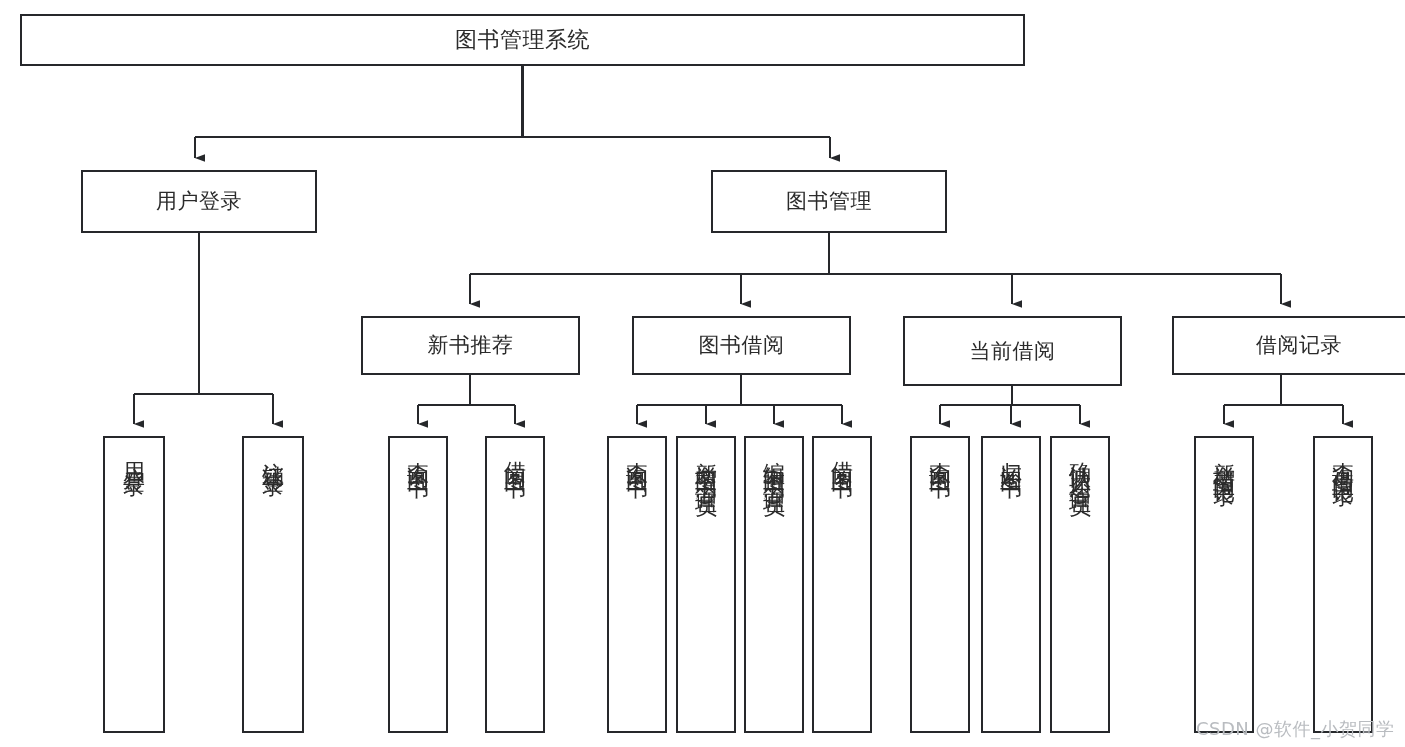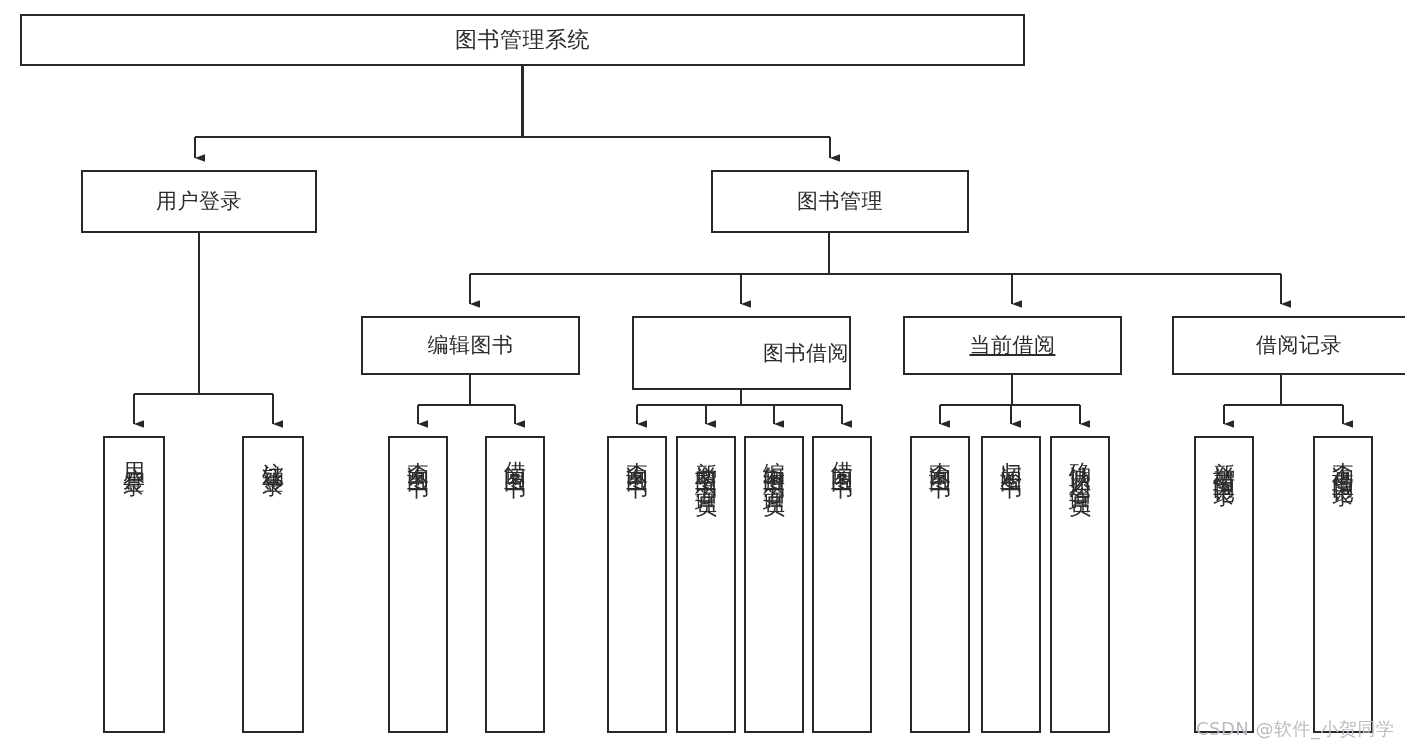--- a/index.html
+++ b/index.html
@@ -130,31 +130,31 @@
     </g>
   </svg>
 
   <div class="node horizontal" id="node-root" style="left:20px;top:14px;width:1005px;height:52px;">
     <span class="label">图书管理系统</span>
   </div>
 
   <div class="node horizontal" style="left:81px;top:170px;width:236px;height:63px;">
     <span class="label">用户登录</span>
   </div>
-  <div class="node horizontal" style="left:711px;top:170px;width:258px;height:63px;">
+  <div class="node horizontal" style="left:711px;top:170px;width:236px;height:63px;">
     <span class="label">图书管理</span>
   </div>
 
   <div class="node horizontal" style="left:361px;top:316px;width:219px;height:59px;">
-    <span class="label">编辑图书</span>
-  </div>
-  <div class="node horizontal" style="left:632px;top:316px;width:219px;height:74px;justify-content:flex-end;">
+    <span class="label">新书推荐</span>
+  </div>
+  <div class="node horizontal" style="left:632px;top:316px;width:219px;height:59px;">
     <span class="label">图书借阅</span>
   </div>
-  <div class="node horizontal" style="left:903px;top:316px;width:219px;height:59px;text-decoration:underline;">
+  <div class="node horizontal" style="left:903px;top:316px;width:219px;height:70px;">
     <span class="label">当前借阅</span>
   </div>
   <div class="node horizontal" style="left:1172px;top:316px;width:254px;height:59px;">
     <span class="label">借阅记录</span>
   </div>
 
   <div class="node vertical" style="left:103px;top:436px;width:62px;height:297px;">
     <span class="label">用户登录</span>
   </div>
   <div class="node vertical" style="left:242px;top:436px;width:62px;height:297px;">

